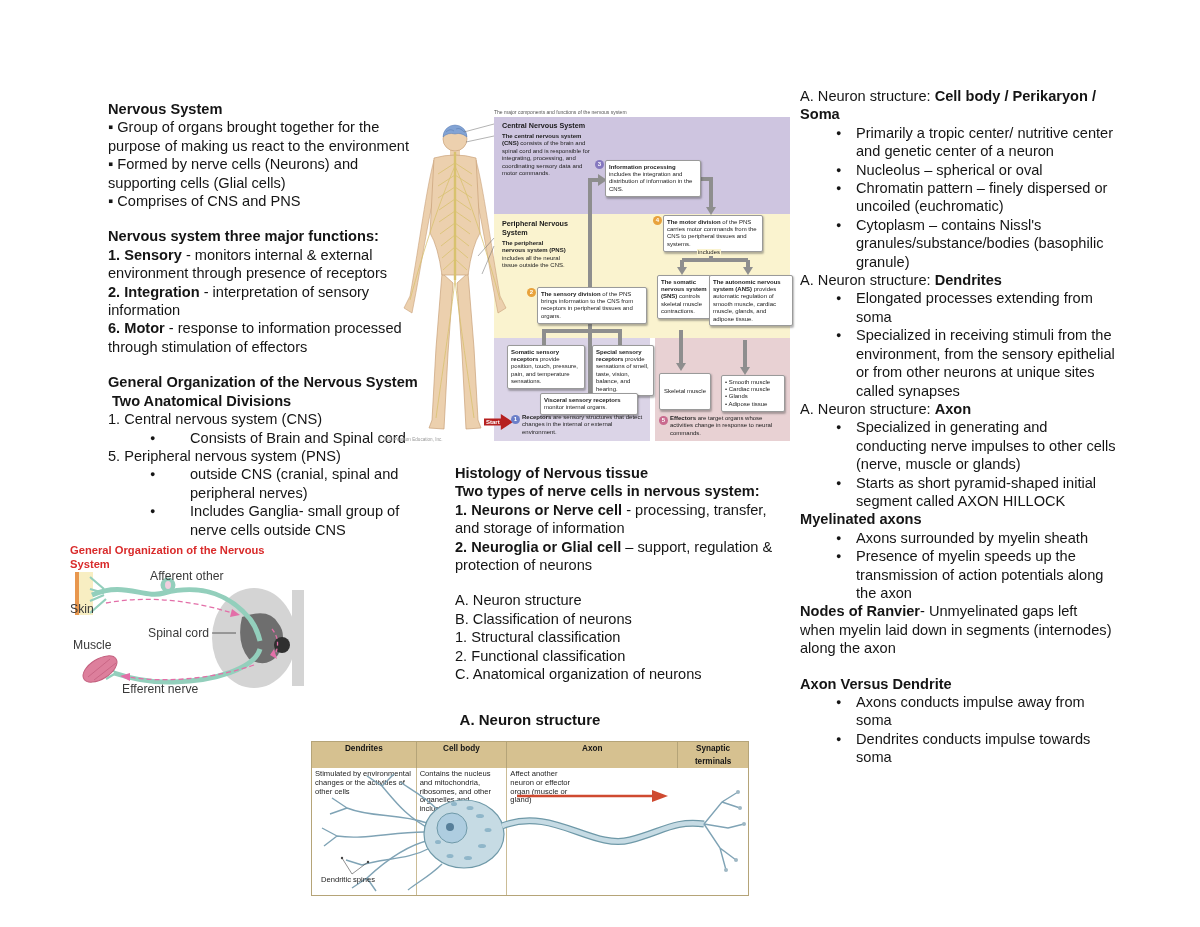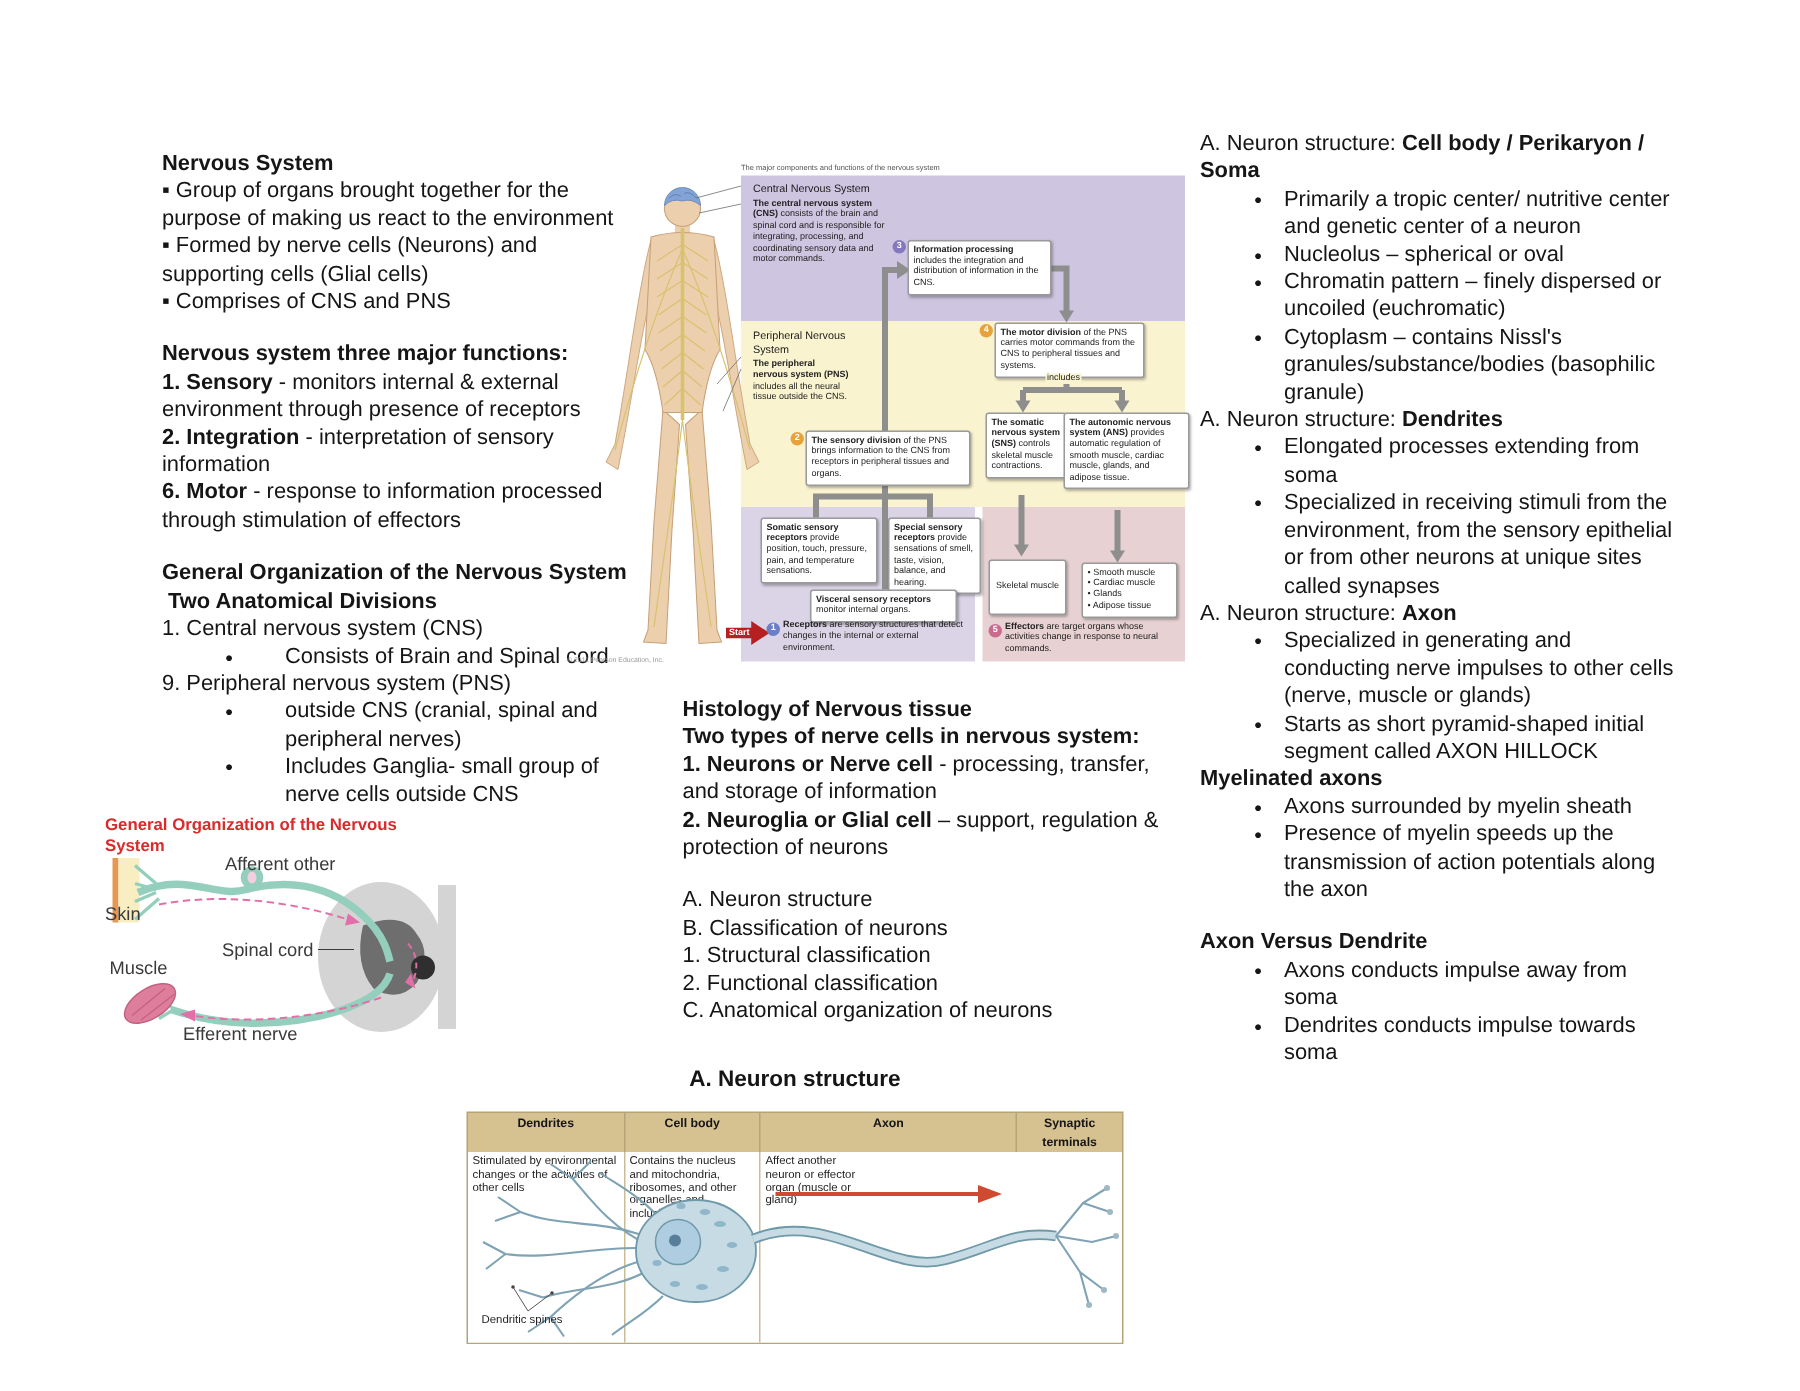--- a/index.html
+++ b/index.html
@@ -17,21 +17,21 @@
   
   .org-title{font-size:11.2px;font-weight:bold;color:#d92b2b;line-height:14px;}
   .org-label{position:absolute;font-size:12.2px;color:#3a3a3a;line-height:13px;}
   
   #flow{left:398px;top:108px;width:392px;height:348px;}
   .band{position:absolute;}
   .fsvg{position:absolute;left:0;top:0;width:392px;height:348px;}
   .fb{position:absolute;background:#fff;border:0.8px solid #9a9a9a;border-radius:2px;
       box-shadow:1px 1.3px 1.8px rgba(70,70,70,.4);padding:2.5px 3px;font-size:6px;line-height:7.4px;color:#222;}
   .ft{position:absolute;font-size:6px;line-height:7.4px;color:#222;}
-  .fh{font-size:7.2px;line-height:8.6px;font-weight:normal;color:#1a1a1a;}
+  .fh{font-size:7.2px;line-height:8.6px;font-weight:bold;color:#1a1a1a;}
   .fn{position:absolute;width:9px;height:9px;border-radius:50%;color:#fff;font-weight:bold;
       font-size:6px;line-height:9px;text-align:center;}
   .caption{position:absolute;font-size:5px;color:#555;}
   .start{position:absolute;background:#b62020;color:#fff;font-weight:bold;font-size:6px;
          line-height:16px;width:27px;height:16px;padding-left:2px;
          clip-path:polygon(0 28%,58% 28%,58% 0,100% 50%,58% 100%,58% 72%,0 72%);}
   .copyright{position:absolute;font-size:4.6px;color:#999;}
   
   #tblsec{left:311px;top:711px;width:438px;}
   .tbl-title{text-align:center;font-weight:bold;font-size:15px;line-height:17px;}
@@ -60,21 +60,21 @@
     <p><b>2. Integration</b><span> - interpretation of sensory information</span></p>
     <p><b>6. Motor</b><span> - response to information processed through stimulation of effectors</span></p>
     <div class="sp"></div>
     <p class="bold">General Organization of the Nervous System</p>
     <p class="bold" style="padding-left:4px;">Two Anatomical Divisions</p>
     <p>1. Central nervous system (CNS)</p>
     <div class="li li-l">
         <span class="mk">●</span>
         <span>Consists of Brain and Spinal cord</span>
       </div>
-    <p>9. Peripheral nervous system (PNS)</p>
+    <p>5. Peripheral nervous system (PNS)</p>
     <div class="li li-l">
         <span class="mk">●</span>
         <span>outside CNS (cranial, spinal and peripheral nerves)</span>
       </div>
     <div class="li li-l">
         <span class="mk">●</span>
         <span>Includes Ganglia- small group of nerve cells outside CNS</span>
       </div>
   </div>
 
@@ -313,20 +313,21 @@
       </div>
     <p class="bold">Myelinated axons</p>
     <div class="li li-r">
         <span class="mk">●</span>
         <span>Axons surrounded by myelin sheath</span>
       </div>
     <div class="li li-r">
         <span class="mk">●</span>
         <span>Presence of myelin speeds up the transmission of action potentials along the axon</span>
       </div>
+    <p><b>Nodes of Ranvier</b><span>- Unmyelinated gaps left when myelin laid down in segments (internodes) along the axon</span></p>
     <div class="sp"></div>
     <p class="bold">Axon Versus Dendrite</p>
     <div class="li li-r">
         <span class="mk">●</span>
         <span>Axons conducts impulse away from soma</span>
       </div>
     <div class="li li-r">
         <span class="mk">●</span>
         <span>Dendrites conducts impulse towards soma</span>
       </div>

